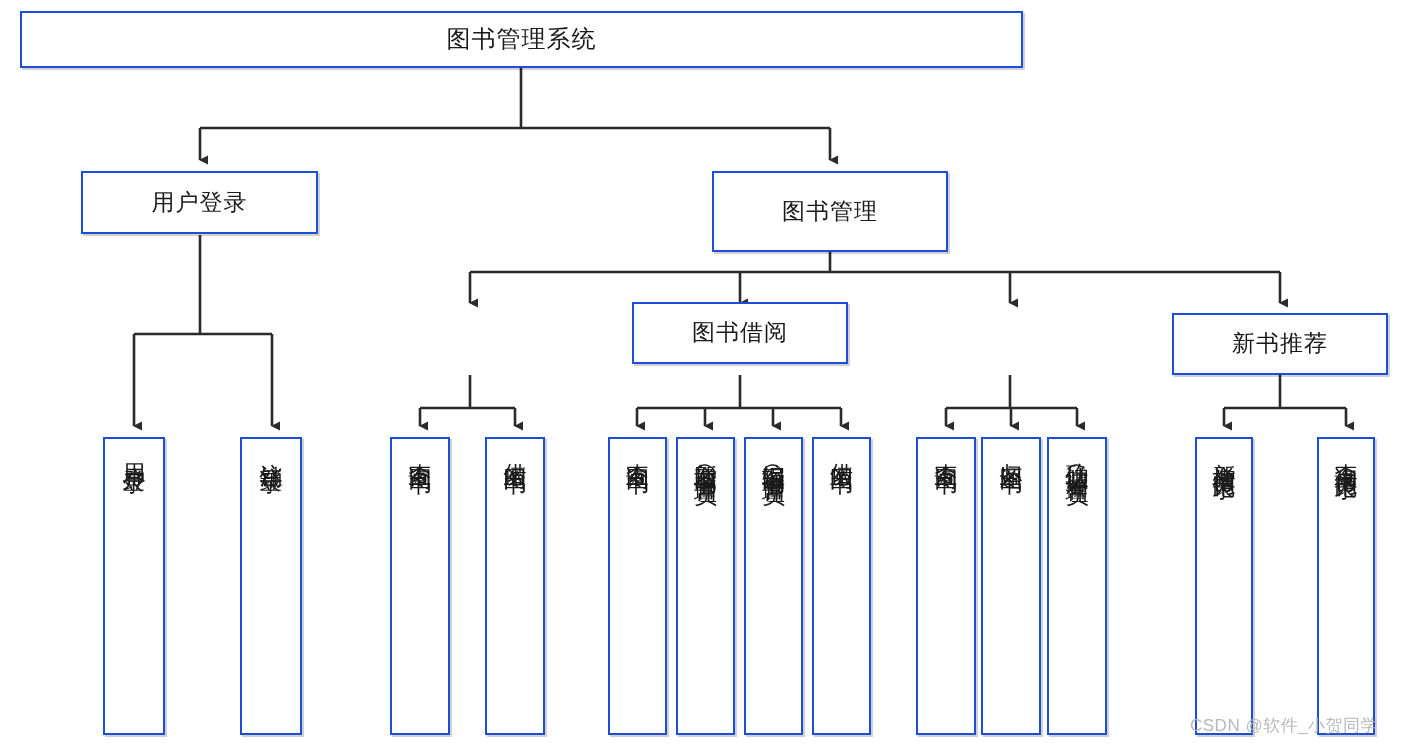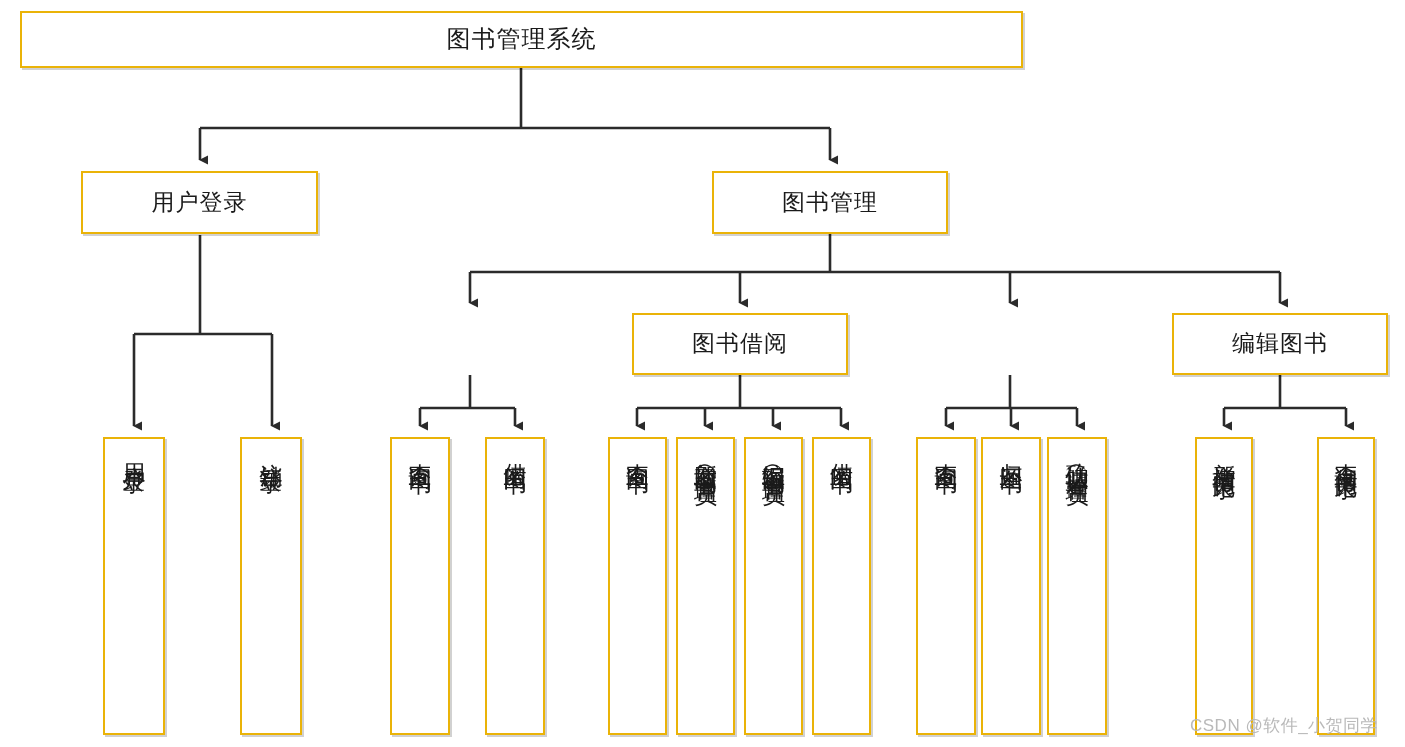--- a/index.html
+++ b/index.html
@@ -21,21 +21,21 @@
     position: absolute;
     left: 0;
     top: 0;
     width: 1405px;
     height: 747px;
     pointer-events: none;
   }
   .node {
     position: absolute;
     box-sizing: border-box;
-    border: 2px solid #eab308;
+    border: 2px solid #1d4ed8;
     background: #ffffff;
     display: flex;
     align-items: center;
     justify-content: center;
     color: #1a1a1a;
     box-shadow: 2px 2px 0 rgba(0,0,0,0.18);
   }
   .node > span {
     display: block;
     text-align: center;
@@ -125,32 +125,32 @@
   </svg>
 
   <div class="node horiz root" style="left:20px; top:11px; width:1003px; height:57px;">
     <span>图书管理系统</span>
   </div>
 
   <div class="node horiz" style="left:81px; top:171px; width:237px; height:63px;">
     <span>用户登录</span>
   </div>
 
-  <div class="node horiz" style="left:712px; top:171px; width:236px; height:63px;">
+  <div class="node horiz" style="left:712px; top:171px; width:236px; height:81px;">
     <span>图书管理</span>
   </div>
 
 
-  <div class="node horiz" style="left:632px; top:313px; width:216px; height:62px;">
+  <div class="node horiz" style="left:632px; top:302px; width:216px; height:62px;">
     <span>图书借阅</span>
   </div>
 
 
   <div class="node horiz" style="left:1172px; top:313px; width:216px; height:62px;">
-    <span>编辑图书</span>
+    <span>新书推荐</span>
   </div>
 
   <div class="node vert" style="left:103px; top:437px; width:62px; height:298px;">
     <span>用户登录</span>
   </div>
 
   <div class="node vert" style="left:240px; top:437px; width:62px; height:298px;">
     <span>注销登录</span>
   </div>
 

